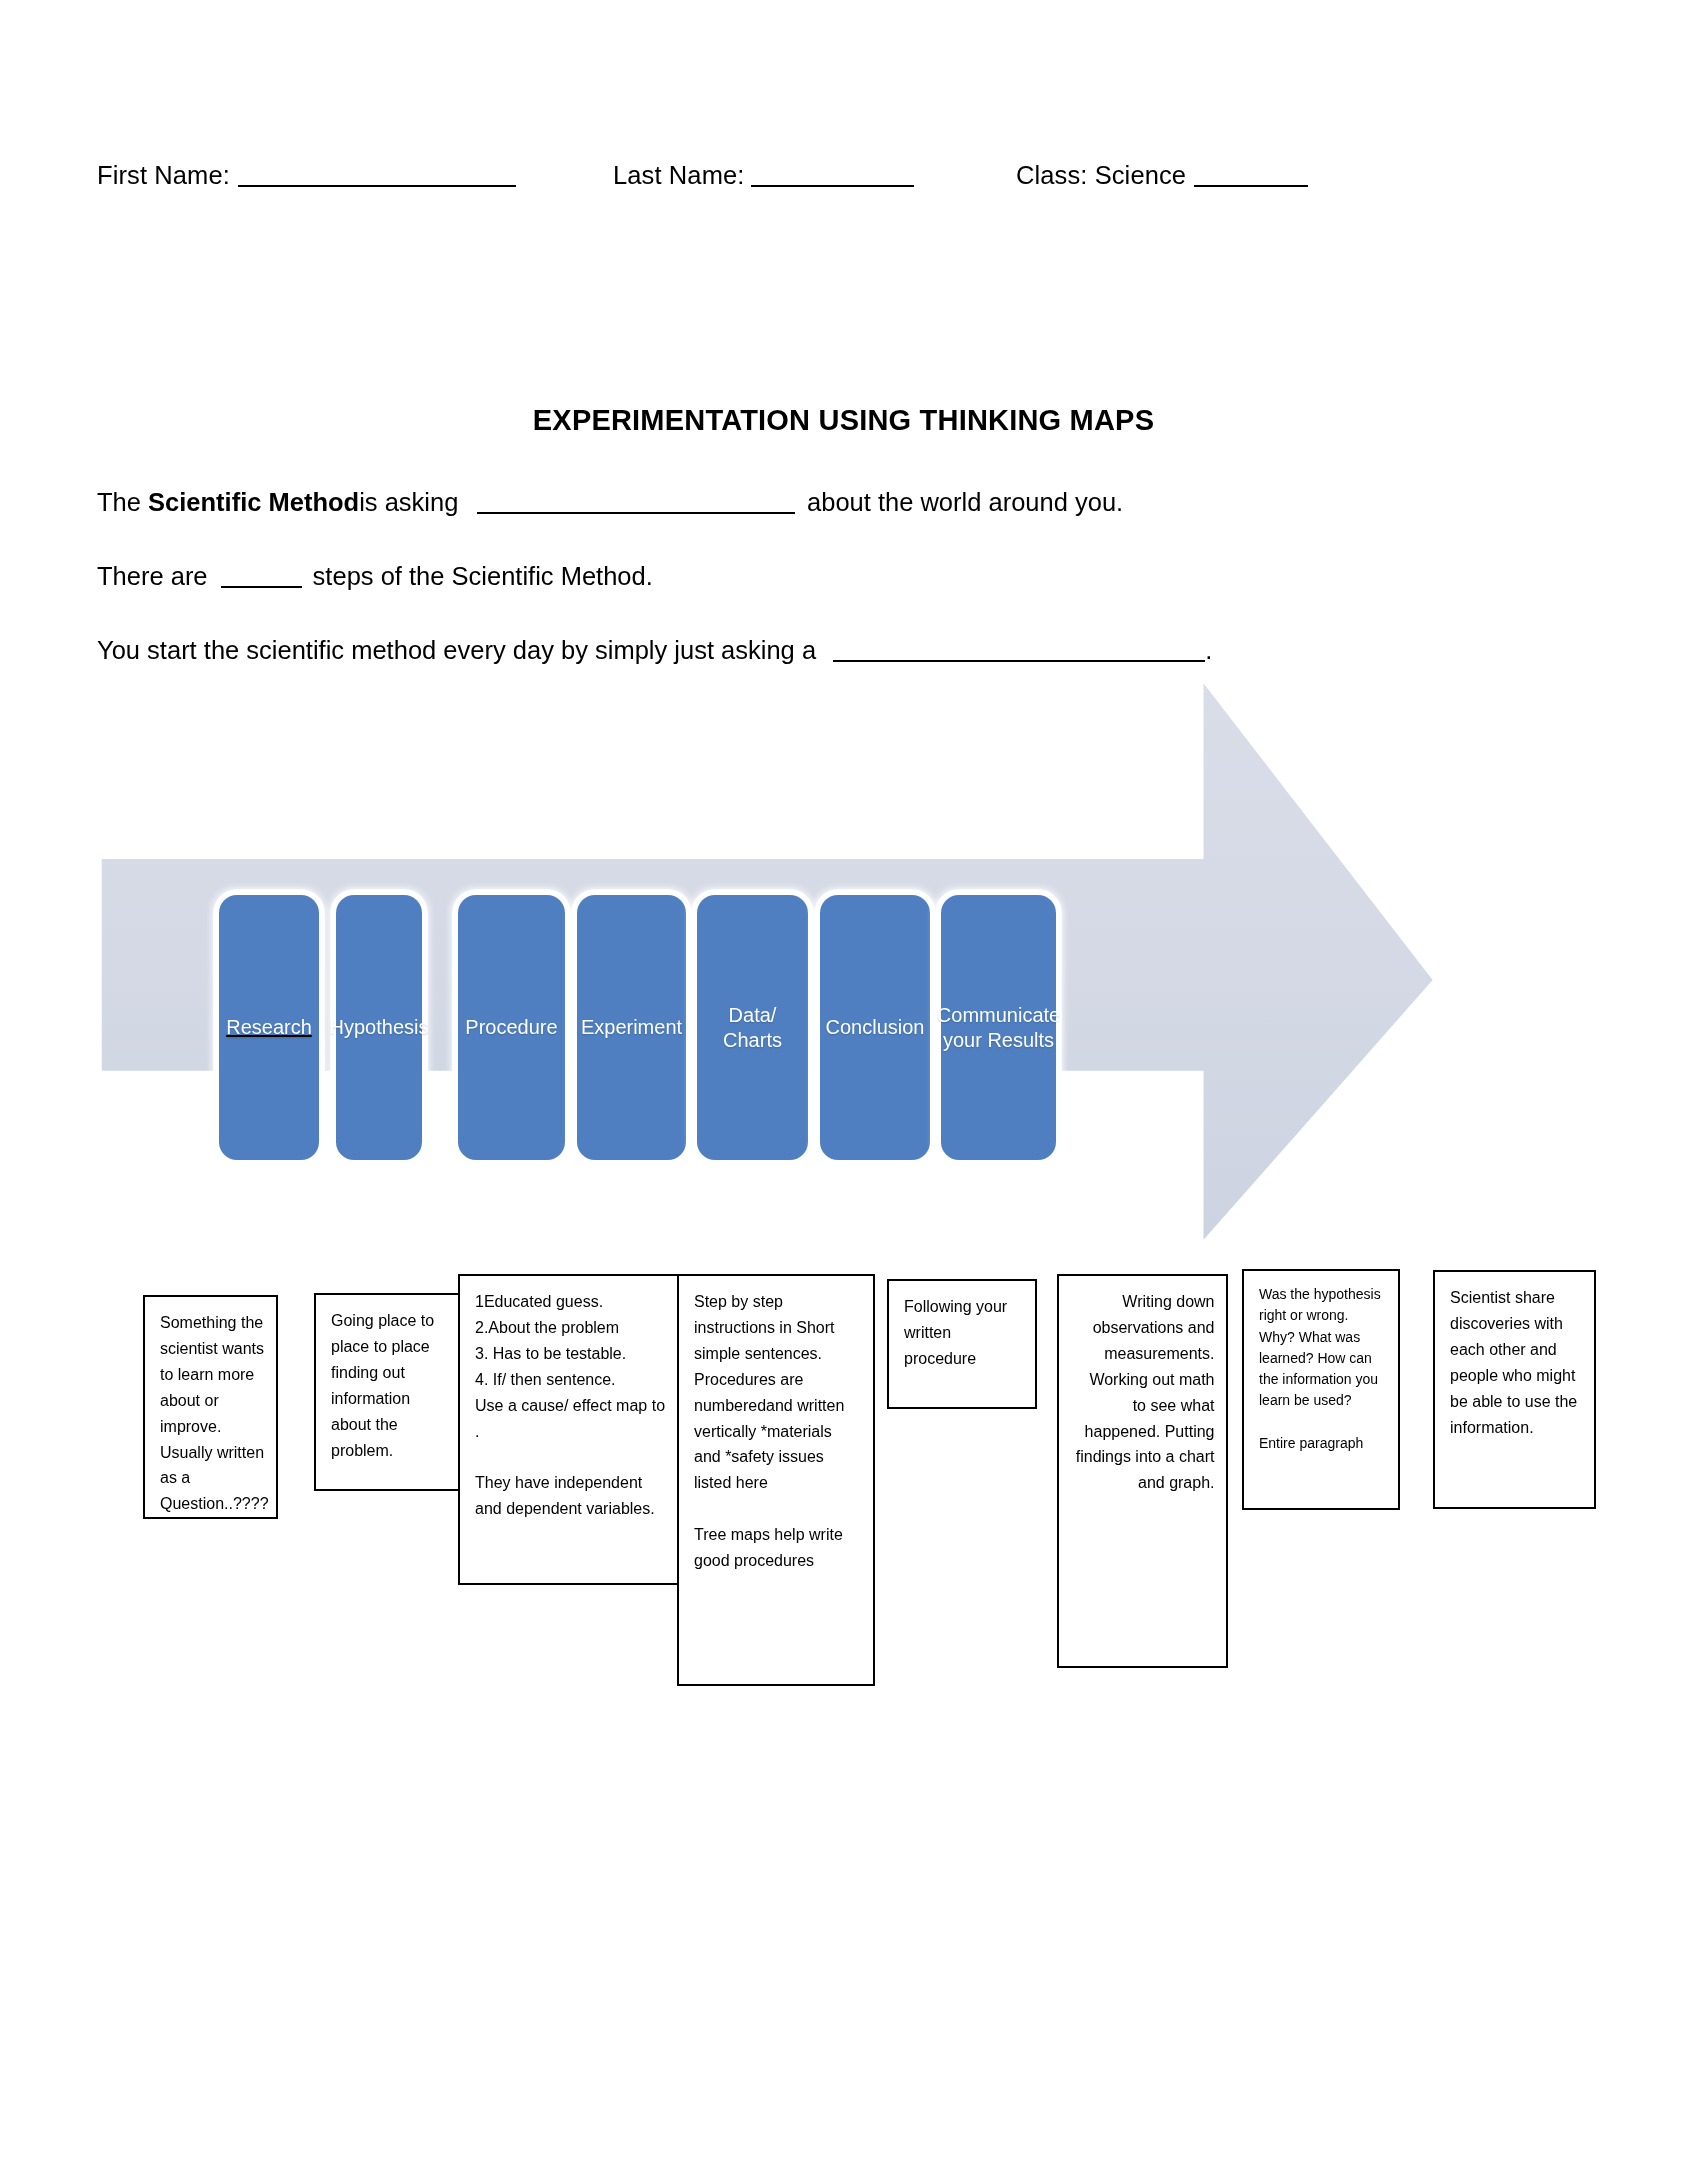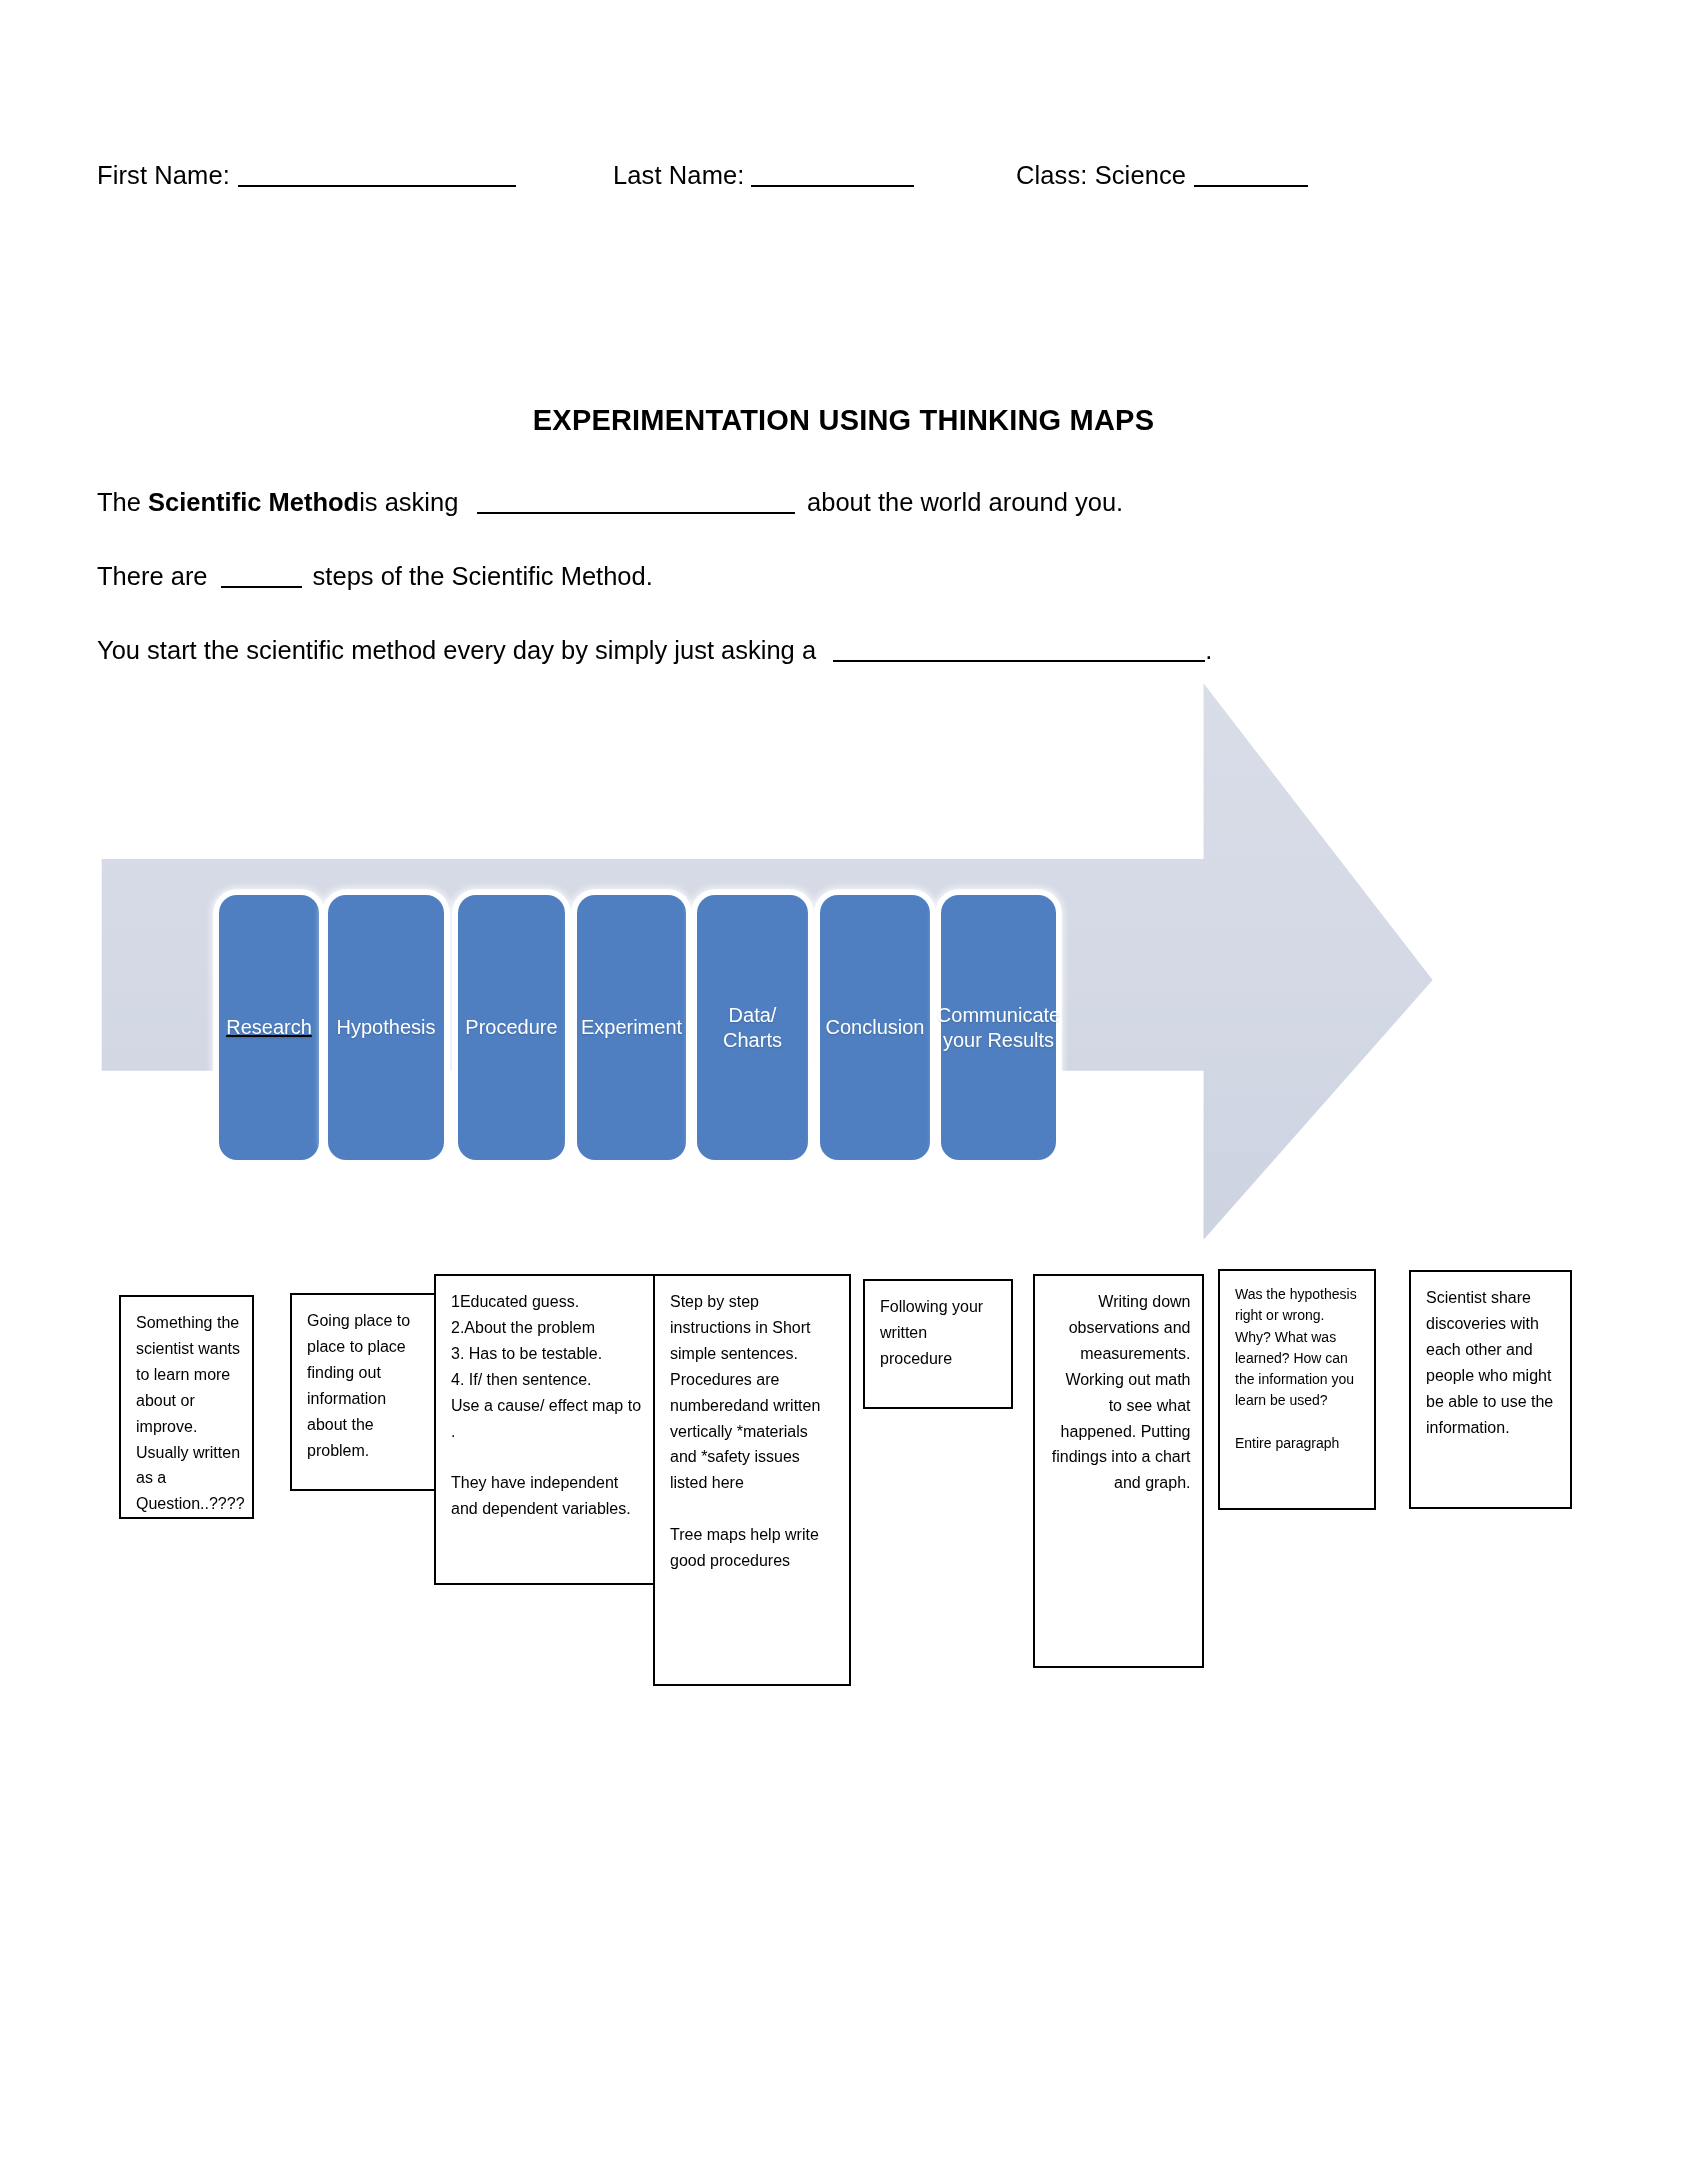--- a/index.html
+++ b/index.html
@@ -86,20 +86,21 @@
   .desc{
     position:absolute;
     border:2.5px solid #000;
     background:#ffffff;
     box-sizing:border-box;
     font-size:16px;
     line-height:1.62;
     padding:13px 11.5px 8.2px 15px;
     white-space:pre-line;
     overflow:hidden;
+    margin-left:24px;
   }
   .desc.small{font-size:14px;line-height:1.52;}
 </style>
 </head>
 <body>
 
 <div class="page">
 
   <div class="name-line">
     <span class="seg">First Name:</span><span class="blank b-first"></span><span class="gap-1"></span><span class="seg">Last Name:</span><span class="blank b-last"></span><span class="gap-2"></span><span class="seg">Class: Science</span><span class="blank b-class"></span>
@@ -129,21 +130,21 @@
           <stop offset="100%" stop-color="#CDD3E1"></stop>
         </linearGradient>
       </defs>
       <path d="M 13,228 L 1350,228 L 1350,15 L 1628,375 L 1350,690 L 1350,485 L 13,485 Z" fill="url(#arrowGrad)" stroke="none"></path>
     </svg>
 
     <div class="steps">
       <div class="step" style="left:128px;width:100px;text-decoration:underline;">
         <span class="step-label">Research</span>
       </div>
-      <div class="step" style="left:237px;width:116px;">
+      <div class="step" style="left:245px;width:86px;">
         <span class="step-label">Hypothesis</span>
       </div>
       <div class="step" style="left:367px;width:107px;">
         <span class="step-label">Procedure</span>
       </div>
       <div class="step" style="left:486px;width:109px;">
         <span class="step-label">Experiment</span>
       </div>
       <div class="step" style="left:606px;width:111px;align-items:center;">
         <span class="step-label">Data/ Charts</span>

